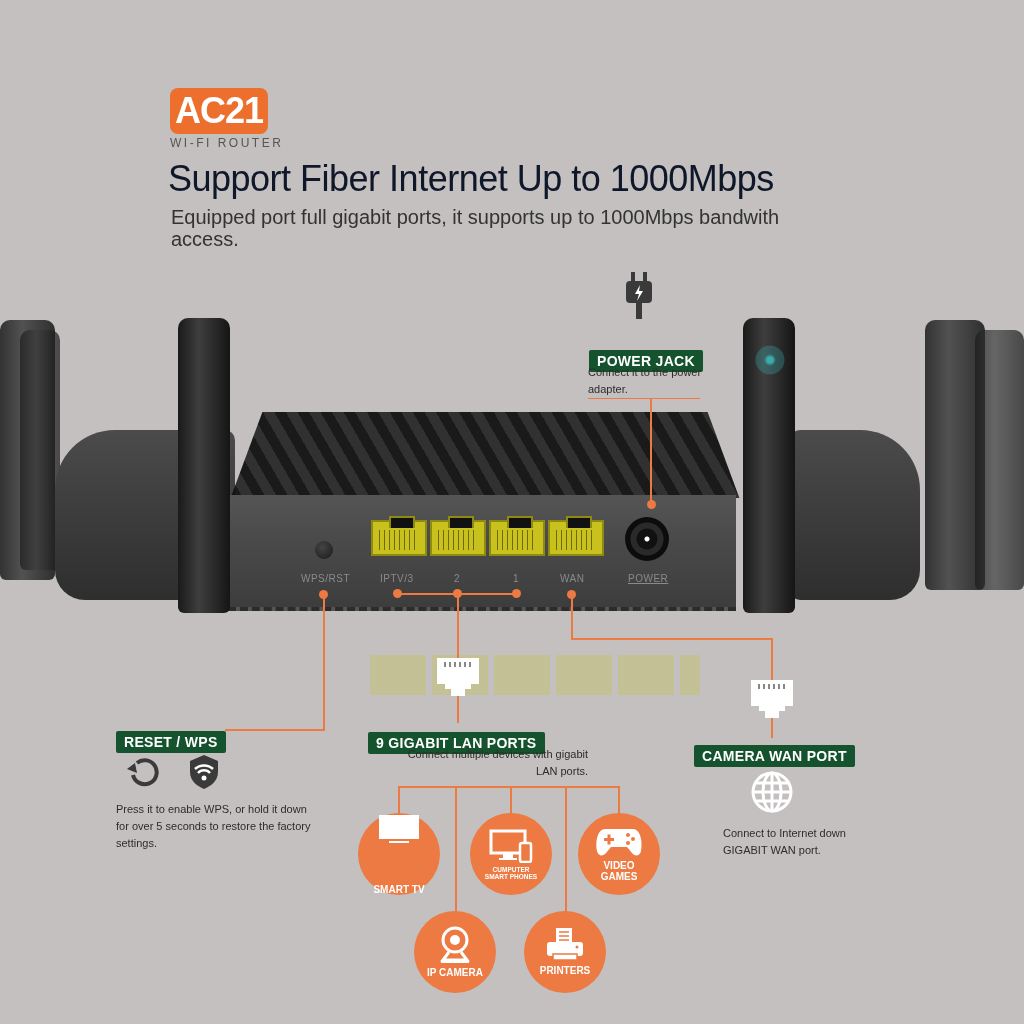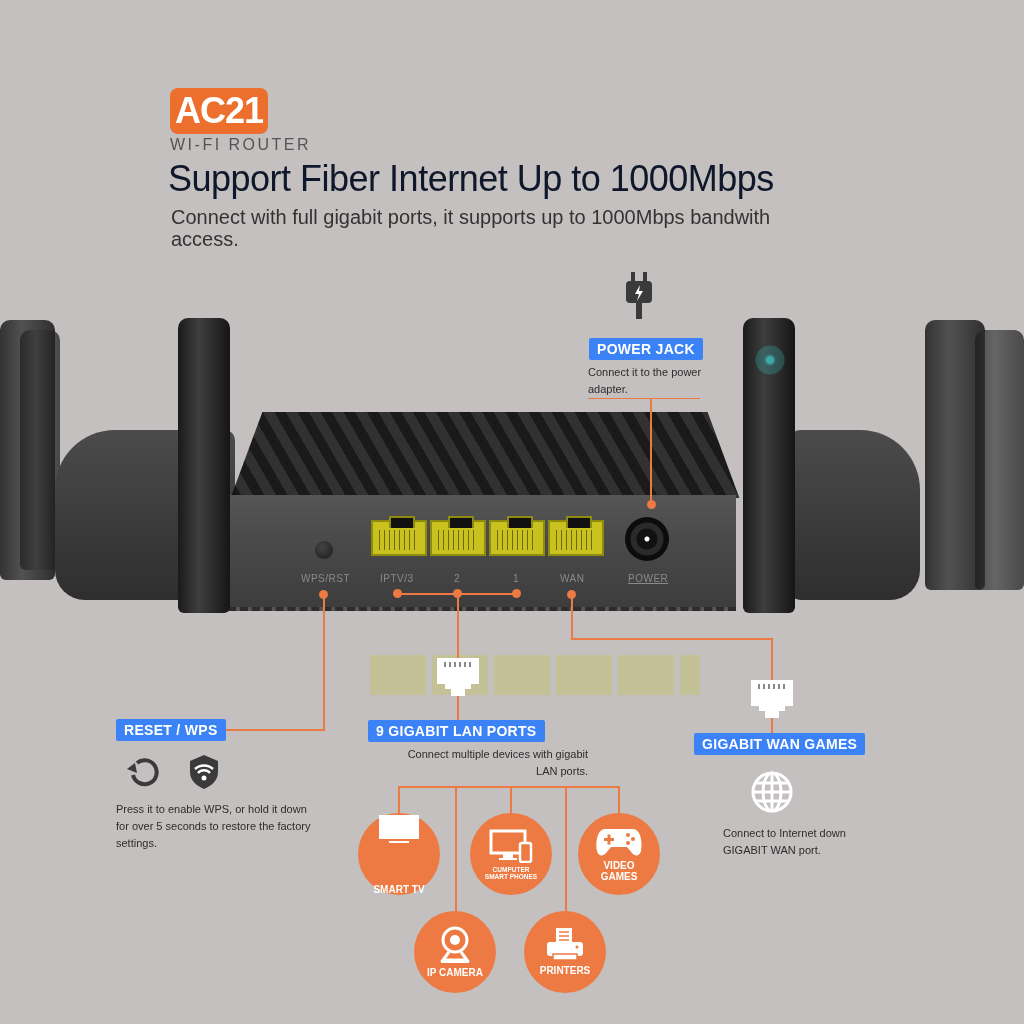--- a/index.html
+++ b/index.html
@@ -10,28 +10,28 @@
     color: #2a2a2a;
   }
   .abs { position: absolute; }
   
   .logo-badge {
     left: 170px; top: 88px; width: 98px; height: 46px;
     background: #ec6f2d; border-radius: 8px;
     color: #fff; font-size: 36px; font-weight: bold;
     display: flex; align-items: center; justify-content: center; letter-spacing: -1px;
   }
-  .logo-sub { left: 170px; top: 136px; font-size: 16px; letter-spacing: 2.5px; color: #555; text-align: center; }
+  .logo-sub { left: 170px; top: 136px; font-size: 12px; letter-spacing: 2.5px; color: #555; text-align: center; }
   .headline { left: 168px; top: 158px; font-size: 36px; color: #0f172a; letter-spacing: -0.5px; }
   .subhead { left: 171px; top: 206px; font-size: 20px; line-height: 22px; color: #333; width: 660px; }
 
   
   .tag {
-    background: #3b82f6; color: #fff; font-weight: bold; font-size: 14px;
-    padding: 3px 8px; border-radius: 2px; white-space: nowrap; letter-spacing: 0.3px;
+    background: #14532d; color: #fff; font-weight: bold; font-size: 14px;
+    padding: 3px 8px; border-radius: 2px; white-space: nowrap; letter-spacing: 0.3px; margin-top: 12px;
   }
   .desc { font-size: 11px; line-height: 17px; color: #2d2d2d; }
 
   
   .antenna {
     background: linear-gradient(90deg, #1a1a1a 0%, #3e3e3e 40%, #2a2a2a 70%, #151515 100%);
     border-radius: 10px 10px 6px 6px;
   }
   .router-body {
     left: 228px; top: 495px; width: 508px; height: 112px;
@@ -100,21 +100,21 @@
   }
 </style>
 </head>
 <body>
 
 <div class="abs logo-badge">
     <span>AC21</span>
   </div>
 <div class="abs logo-sub">WI-FI ROUTER</div>
 <div class="abs headline">Support Fiber Internet Up to 1000Mbps</div>
-<div class="abs subhead">Connect with full gigabit ports, it supports up to 1000Mbps bandwith access.</div>
+<div class="abs subhead">Equipped port full gigabit ports, it supports up to 1000Mbps bandwith access.</div>
 
 <div class="abs antenna" style="left:0;top:320px;width:55px;height:260px;opacity:.85;"></div>
 <div class="abs antenna" style="left:20px;top:330px;width:40px;height:240px;opacity:.7;"></div>
 <div class="abs antenna" style="left:925px;top:320px;width:60px;height:270px;opacity:.85;"></div>
 <div class="abs antenna" style="left:975px;top:330px;width:49px;height:260px;opacity:.7;"></div>
 
 <div class="abs router-wing-l"></div>
 <div class="abs router-wing-r"></div>
 <div class="abs router-top"></div>
 <div class="abs router-body"></div>
@@ -261,21 +261,21 @@
   <path d="M0 0 H42 V26 H34 V31 H28 V38 H14 V31 H8 V26 H0 Z" fill="#fff"></path>
   <g fill="#888">
       <rect x="7" y="4" width="2" height="5"></rect>
       <rect x="12" y="4" width="2" height="5"></rect>
       <rect x="17" y="4" width="2" height="5"></rect>
       <rect x="22" y="4" width="2" height="5"></rect>
       <rect x="27" y="4" width="2" height="5"></rect>
       <rect x="32" y="4" width="2" height="5"></rect>
     </g>
 </svg>
-<div class="abs tag" style="left:694px;top:733px;">GIGABIT WAN GAMES</div>
+<div class="abs tag" style="left:694px;top:733px;">CAMERA WAN PORT</div>
 <svg class="abs" style="left:750px;top:770px;" width="44" height="44" viewBox="0 0 44 44">
   <g fill="none" stroke="#fff" stroke-width="3">
     <circle cx="22" cy="22" r="19"></circle>
     <ellipse cx="22" cy="22" rx="9" ry="19"></ellipse>
     <line x1="22" y1="3" x2="22" y2="41"></line>
     <line x1="3" y1="22" x2="41" y2="22"></line>
     <line x1="6" y1="13" x2="38" y2="13"></line>
     <line x1="6" y1="31" x2="38" y2="31"></line>
   </g>
 </svg>

